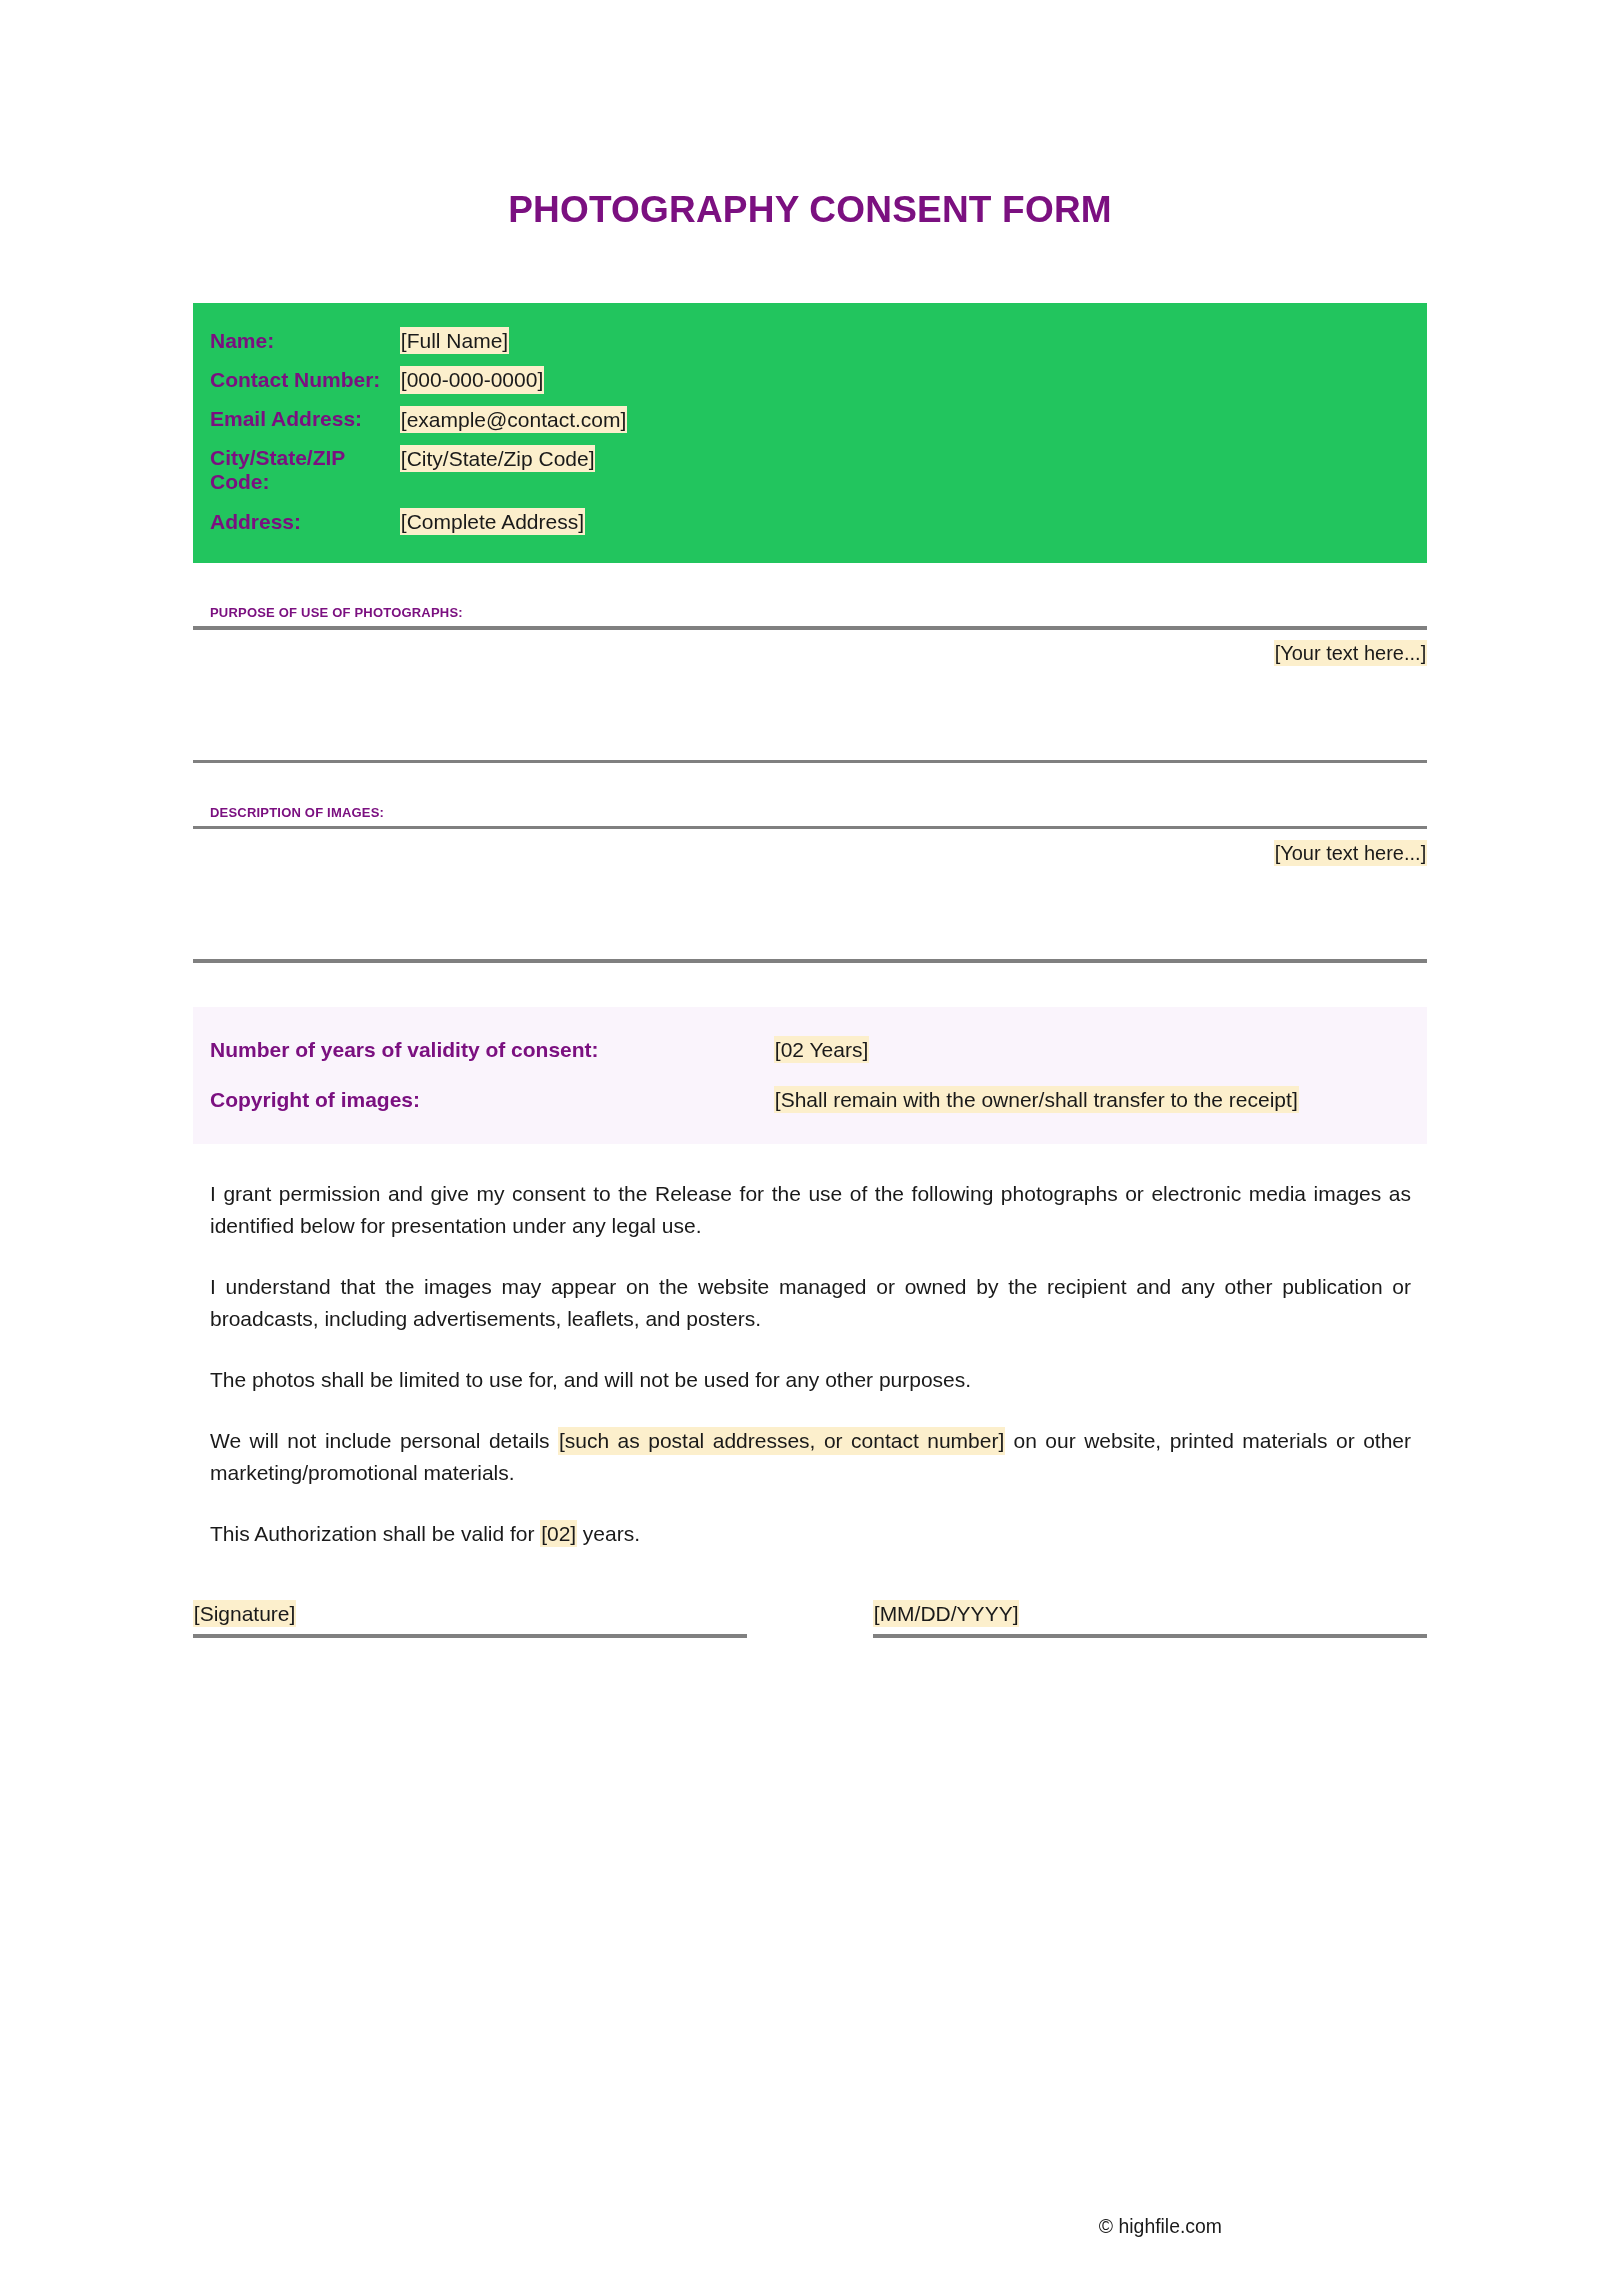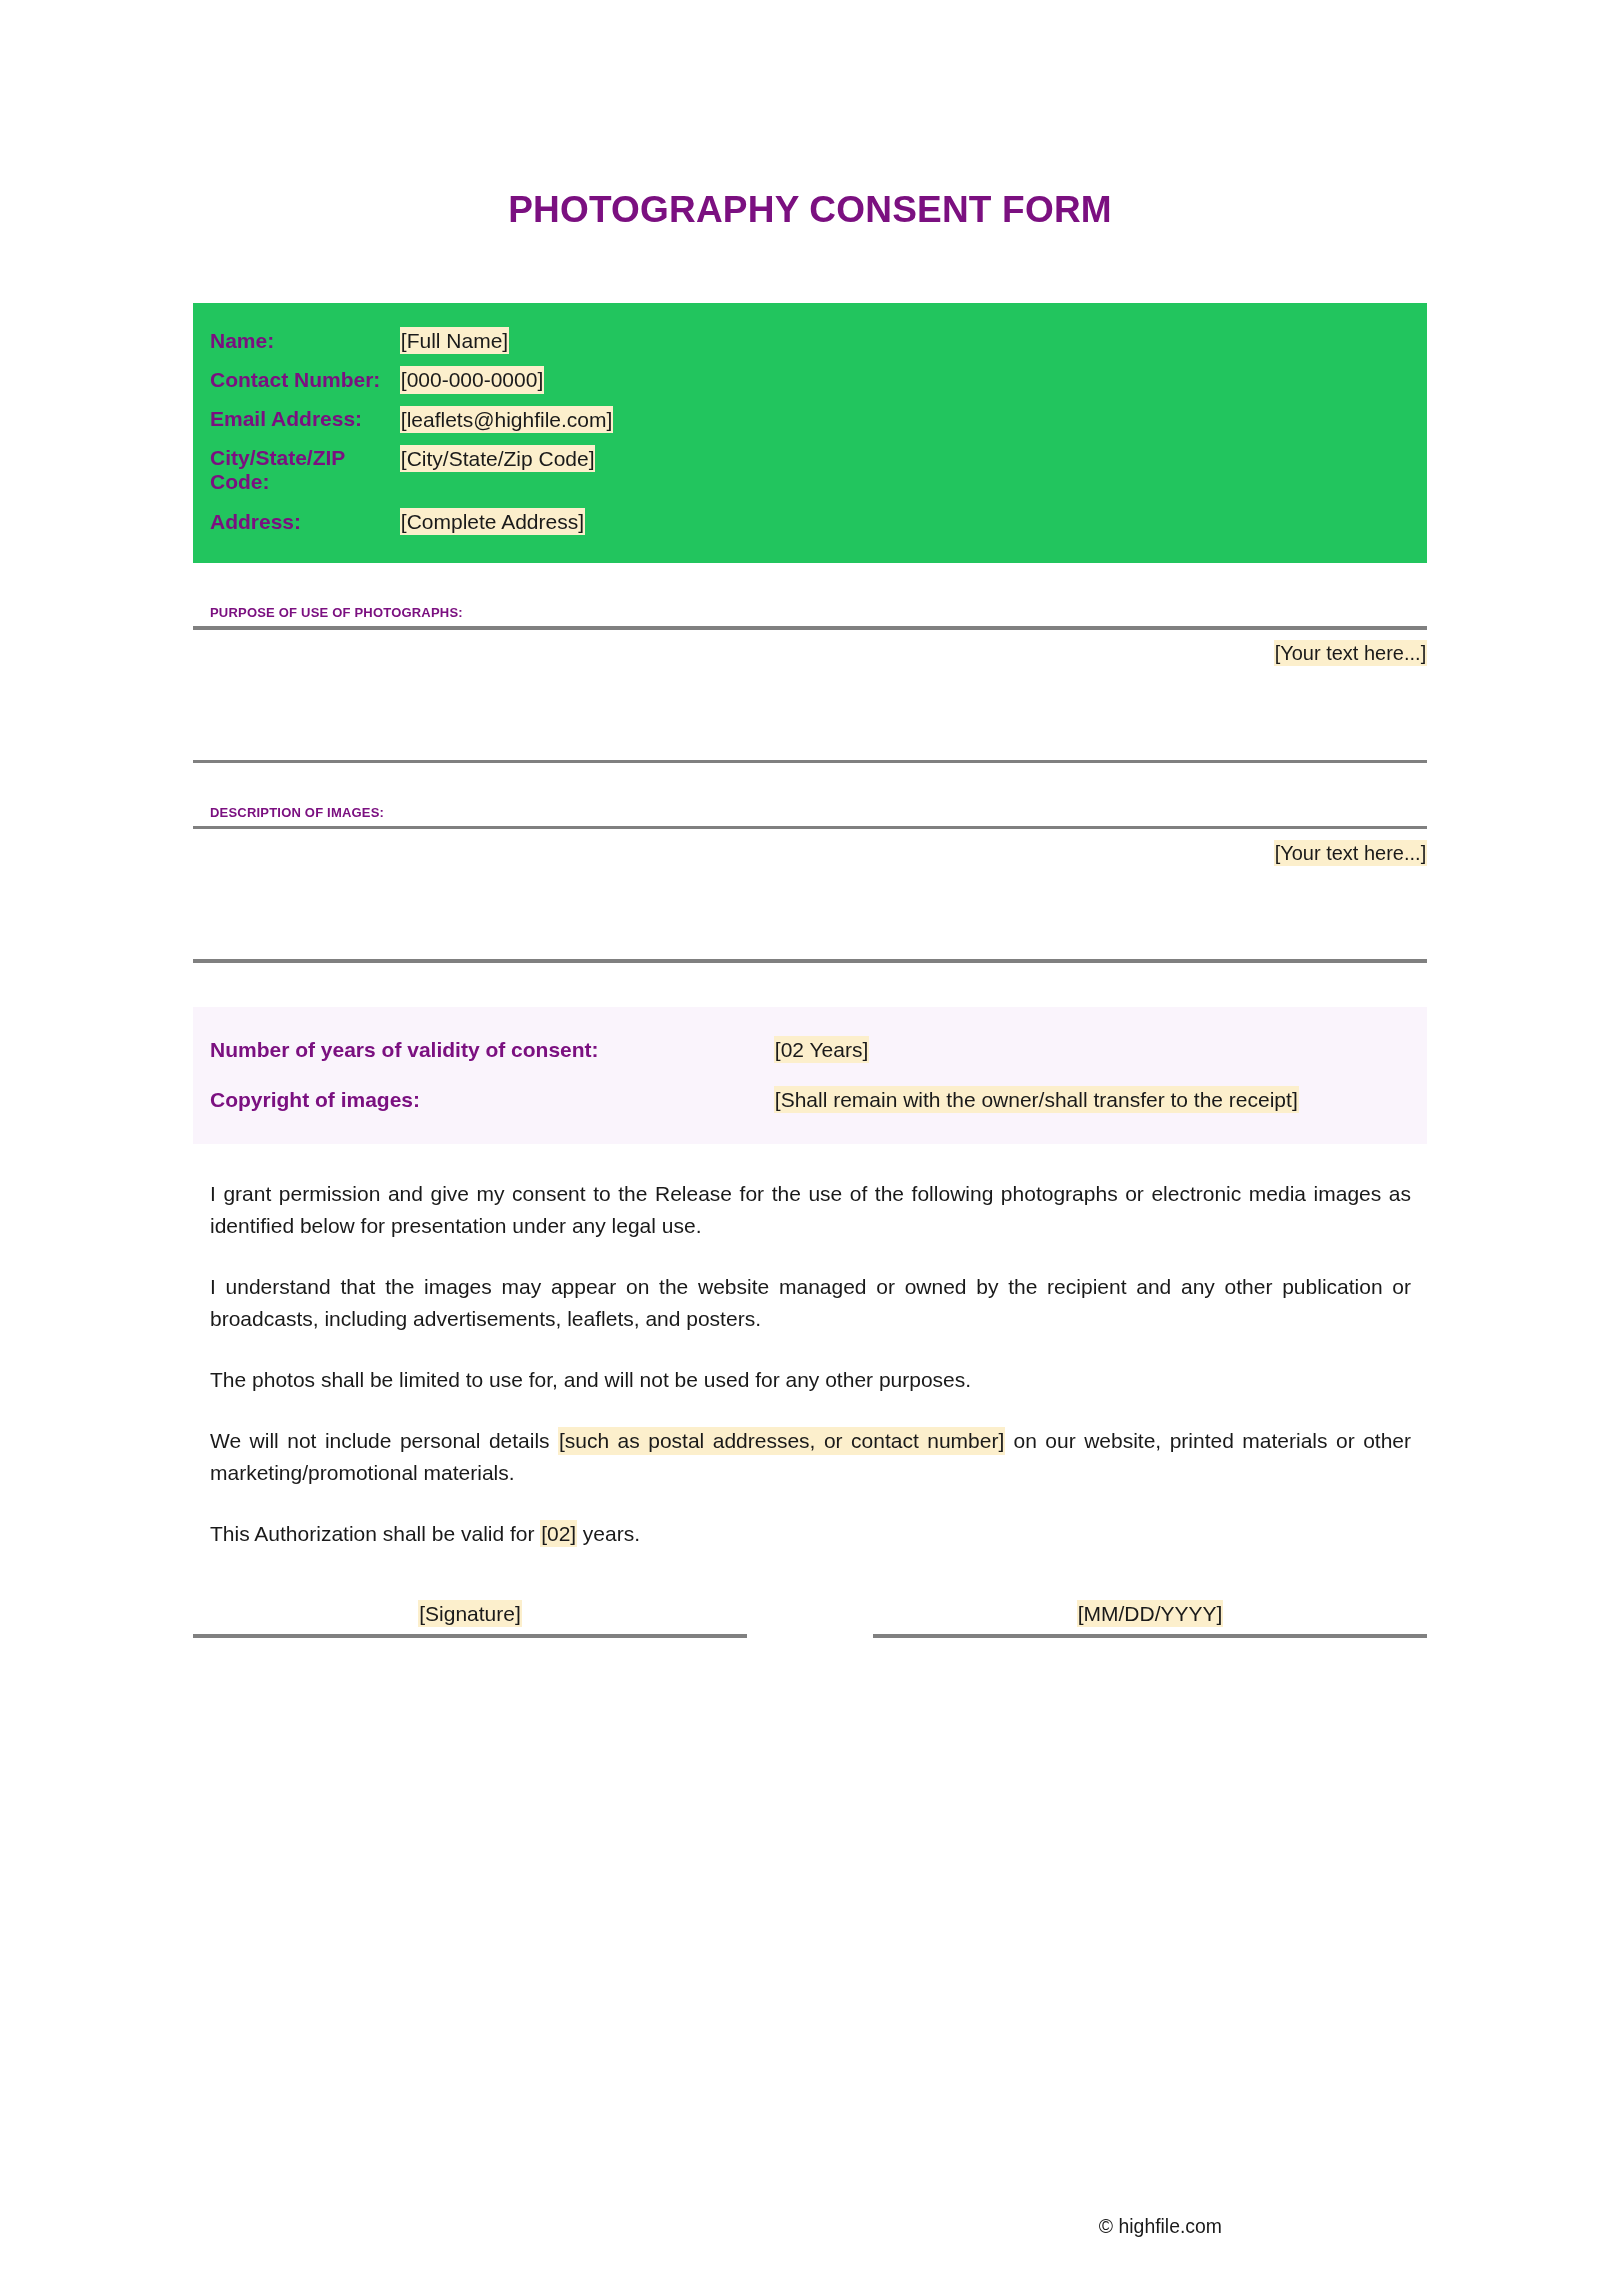--- a/index.html
+++ b/index.html
@@ -150,21 +150,21 @@
   .sign-block {
     margin-top: 52px;
     display: flex;
     justify-content: space-between;
     width: 1234px;
   }
   .sign-col {
     width: 554px;
   }
   .sign-label {
-    text-align: center;
+    text-align: left;
     font-size: 21px;
     color: #1a1a1a;
     margin-bottom: 8.5px;
   }
   .sign-line {
     height: 3.4px;
     background: #808080;
     width: 100%;
   }
 
@@ -198,21 +198,21 @@
       <div class="info-row">
         <div class="info-label">Contact Number:</div>
         <div class="info-value">
           <span class="hl">[000-000-0000]</span>
         </div>
       </div>
 
       <div class="info-row">
         <div class="info-label">Email Address:</div>
         <div class="info-value">
-          <span class="hl">[leaflets@highfile.com]</span>
+          <span class="hl">[example@contact.com]</span>
         </div>
       </div>
 
       <div class="info-row">
         <div class="info-label">City/State/ZIP Code:</div>
         <div class="info-value">
           <span class="hl">[City/State/Zip Code]</span>
         </div>
       </div>
 

